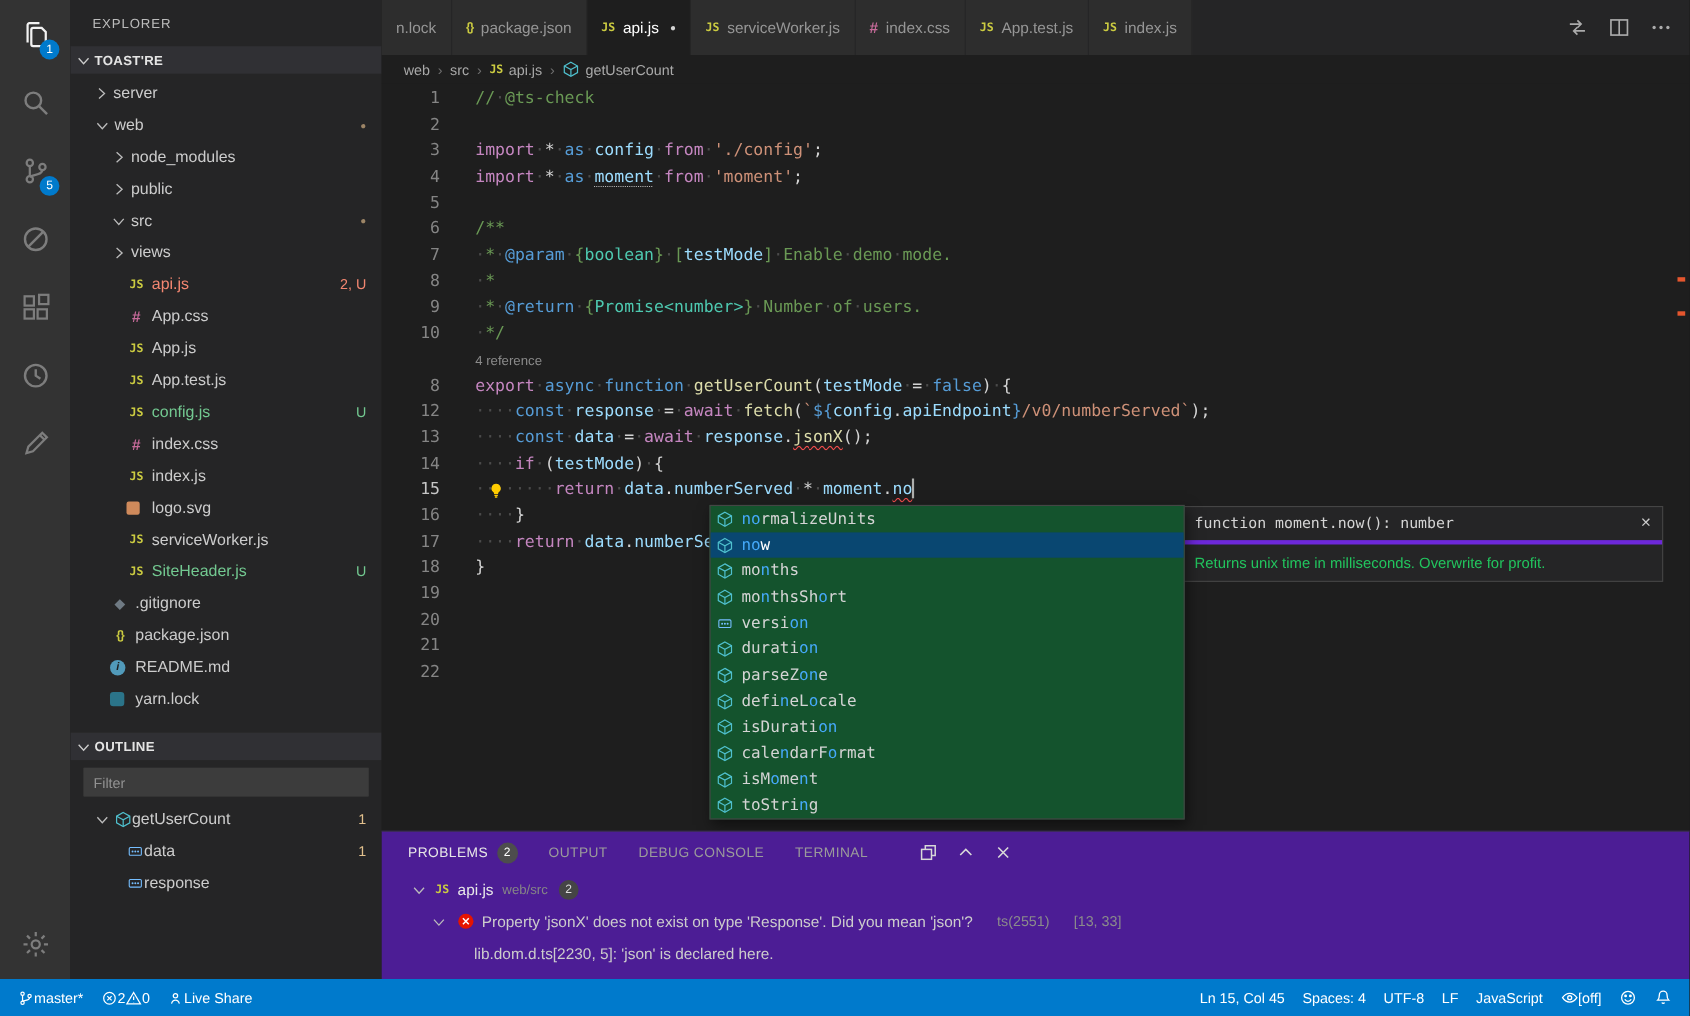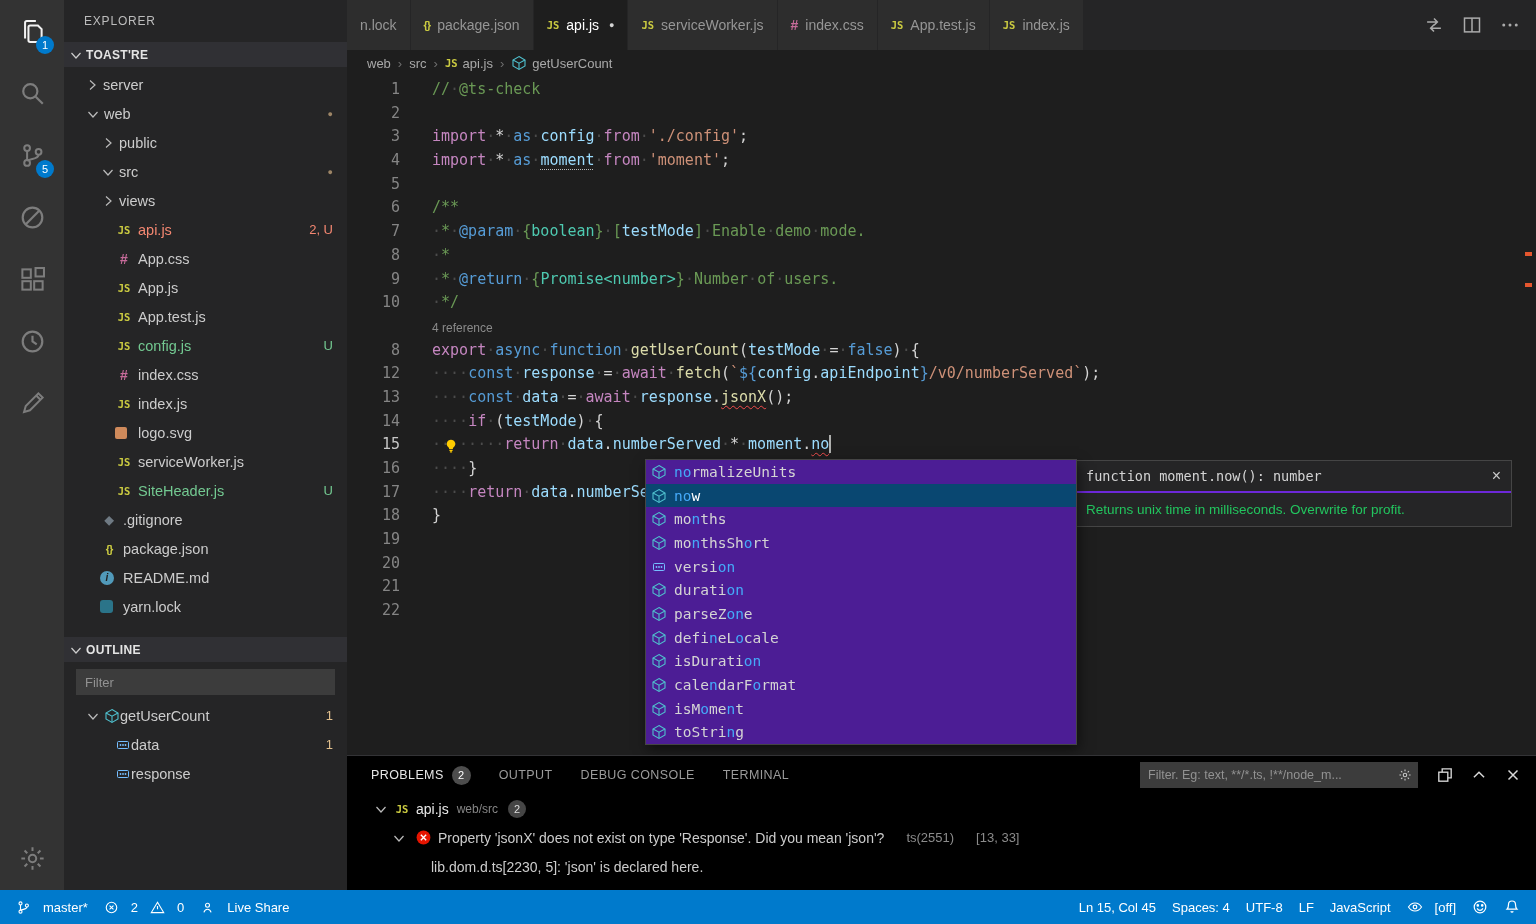--- a/index.html
+++ b/index.html
@@ -71,32 +71,32 @@
 .tk-vr{color:#9cdcfe}.tk-cmt{color:#6a9955}.tk-typ{color:#4ec9b0}.tk-pln{color:#d4d4d4}
 .tk-ws{color:#4b4b4b}
 .tk-vru{color:#9cdcfe;text-decoration:underline dotted #b8b8b8 1px;text-underline-offset:4px}
 .tk-fnsq{color:#dcdcaa;text-decoration:underline wavy #f14c4c 1px;text-underline-offset:3px}
 .tk-vrsq{color:#9cdcfe;text-decoration:underline wavy #f14c4c 1px;text-underline-offset:3px}
 .caret{display:inline-block;width:2px;height:18px;background:#aeafad;vertical-align:middle;position:relative;top:-1px}
 .bulb{position:absolute;left:11px;top:3px}
 .ruler-mark{position:absolute;right:4px;width:7px;height:4px;background:#e5562e;z-index:4}
 
 
-.suggest{position:absolute;left:298px;top:383px;width:432px;background:#4c1d95;border:1px solid #454545;z-index:6;box-shadow:2px 5px 12px rgba(0,0,0,.5)}
+.suggest{position:absolute;left:298px;top:383px;width:432px;background:#14532d;border:1px solid #454545;z-index:6;box-shadow:2px 5px 12px rgba(0,0,0,.5)}
 .srow{height:23.7px;display:flex;align-items:center;gap:7px;padding:0 5px;font:14.5px "DejaVu Sans Mono",monospace;color:#d4d4d4;cursor:pointer}
 .srow.sel{background:#094771;color:#fff}
 .srow svg{flex:none}
 .hl{color:#45a9f9}
 .sdoc{position:absolute;left:728px;top:384px;width:437px;background:#252526;border:1px solid #454545;z-index:5}
-.sdoc-head{display:flex;align-items:flex-start;padding:7px 10px;border-bottom:2px solid #6d28d9;font:13.5px "DejaVu Sans Mono",monospace;color:#d4d4d4}
+.sdoc-head{display:flex;align-items:flex-start;padding:7px 10px;border-bottom:4px solid #6d28d9;font:13.5px "DejaVu Sans Mono",monospace;color:#d4d4d4}
 .sdoc-close{margin-left:auto;color:#ccc;cursor:pointer;font-size:16px;line-height:1;font-family:"Liberation Sans",sans-serif}
 .sdoc-body{padding:9px 10px;font-size:13.5px;color:#22c55e}
 
 
-.panel{height:135px;flex:none;background:#000000;border-top:1px solid #333336}
+.panel{height:135px;flex:none;background:#4c1d95;border-top:1px solid #333336}
 .panel-header{height:38px;display:flex;align-items:center;padding:0 14px 0 24px}
 .ptab{display:flex;align-items:center;gap:8px;margin-right:28px;font-size:12.5px;letter-spacing:.4px;color:#9b9b9b;cursor:pointer}
 .ptab.active{color:#e7e7e7}
 .pt-badge{width:19px;height:19px;border-radius:50%;background:#4d4d4d;color:#fff;font-size:11px;display:flex;align-items:center;justify-content:center}
 .panel-filter{margin-left:auto;position:relative;width:278px}
 .panel-filter input{width:100%;height:26px;background:#3c3c3c;border:none;color:#ccc;font-size:12.5px;padding:0 28px 0 8px;outline:none;font-family:inherit}
 .pf-icon{position:absolute;right:6px;top:6px;color:#c5c5c5;cursor:pointer}
 .panel-actions{display:flex;align-items:center;gap:16px;margin-left:18px;color:#d8d8d8}
 .panel-actions>*{cursor:pointer}
 .prow{height:29px;display:flex;align-items:center;font-size:14px;color:#ccc;cursor:pointer;white-space:nowrap}
@@ -105,21 +105,21 @@
 .prow-error{padding-left:44px}
 .prow-related{padding-left:78px}
 .pfile{color:#e8e8e8}
 .ppath{color:#868686;font-size:12px;margin-left:8px}
 .pbadge{margin-left:10px;min-width:18px;height:18px;border-radius:9px;background:#454545;color:#ddd;font-size:11px;display:flex;align-items:center;justify-content:center;padding:0 5px}
 .ptext{margin-left:6px}
 .psrc,.ppos{color:#8b8b8b;margin-left:22px;font-size:13px}
 
 
 .statusbar{height:34px;background:#007acc;display:flex;align-items:center;color:#fff;font-size:13px;padding:0 8px}
-.sb-item{display:flex;align-items:center;gap:12px;padding:0 8px;height:100%;cursor:pointer;white-space:nowrap}
+.sb-item{display:flex;align-items:center;gap:0;padding:0 8px;height:100%;cursor:pointer;white-space:nowrap}
 .sb-right{margin-left:auto;display:flex;align-items:center}
 </style>
 </head>
 <body>
 
 <div class="app">
 
   <div class="activitybar">
     <div class="ab-btn active">
       <svg width="27" height="27" viewBox="0 0 16 16" fill="none" stroke="currentColor" stroke-width="1.2">
@@ -194,20 +194,27 @@
           <span class="tlabel">server</span>
           <span class="tspacer"></span>
         </div>
         <div class="trow" style="padding-left: 21px;">
           <svg class="chev" width="16" height="16" viewBox="0 0 16 16">
             <path d="M3.5 6l4.5 5 4.5-5" fill="none" stroke="#bbbbbb" stroke-width="1.2"></path>
           </svg>
           <span class="tlabel">web</span>
           <span class="tspacer"></span>
           <span class="tdot">●</span>
+        </div>
+        <div class="trow" style="padding-left: 36px;">
+          <svg class="chev" width="16" height="16" viewBox="0 0 16 16">
+            <path d="M6 3.5l5 4.5-5 4.5" fill="none" stroke="#bbbbbb" stroke-width="1.2"></path>
+          </svg>
+          <span class="tlabel">node_modules</span>
+          <span class="tspacer"></span>
         </div>
         <div class="trow" style="padding-left: 36px;">
           <svg class="chev" width="16" height="16" viewBox="0 0 16 16">
             <path d="M6 3.5l5 4.5-5 4.5" fill="none" stroke="#bbbbbb" stroke-width="1.2"></path>
           </svg>
           <span class="tlabel">public</span>
           <span class="tspacer"></span>
         </div>
         <div class="trow" style="padding-left: 36px;">
           <svg class="chev" width="16" height="16" viewBox="0 0 16 16">
@@ -584,27 +591,20 @@
             <div class="ptab">
               <span>OUTPUT</span>
             </div>
             <div class="ptab">
               <span>DEBUG CONSOLE</span>
             </div>
             <div class="ptab">
               <span>TERMINAL</span>
             </div>
           </div>
-        <div class="panel-filter">
-          <input placeholder="Filter. Eg: text, **/*.ts, !**/node_m..." style="">
-          <svg class="pf-icon" width="14" height="14" viewBox="0 0 16 16" fill="none" stroke="currentColor" stroke-width="1.3">
-              <circle cx="8" cy="8" r="2"></circle>
-              <path d="M8 1.6v2M8 12.4v2M1.6 8h2M12.4 8h2M3.5 3.5l1.4 1.4M11.1 11.1l1.4 1.4M12.5 3.5l-1.4 1.4M5 11.1l-1.5 1.4"></path>
-            </svg>
-        </div>
         <div class="panel-actions">
           <svg width="18" height="18" viewBox="0 0 16 16" fill="none" stroke="currentColor" stroke-width="1.2">
               <rect x="2.5" y="5.5" width="8" height="8"></rect>
               <path d="M5.5 5.5V2.5h8v8h-3"></path>
             </svg>
           <svg width="18" height="18" viewBox="0 0 16 16" fill="none" stroke="currentColor" stroke-width="1.3">
               <path d="M3.5 10l4.5-4.5L12.5 10"></path>
             </svg>
           <svg width="18" height="18" viewBox="0 0 16 16" fill="none" stroke="currentColor" stroke-width="1.3">
               <path d="M4 4l8 8M12 4l-8 8"></path>

